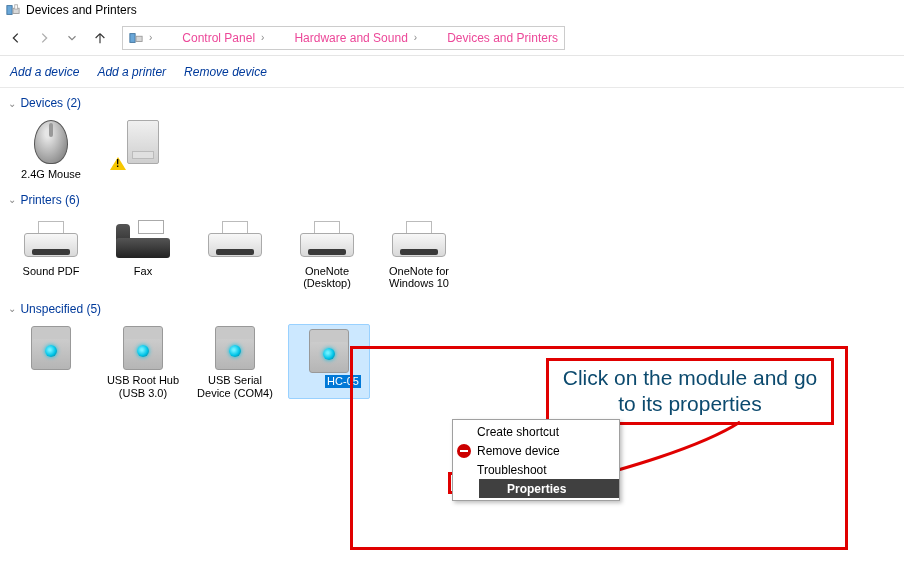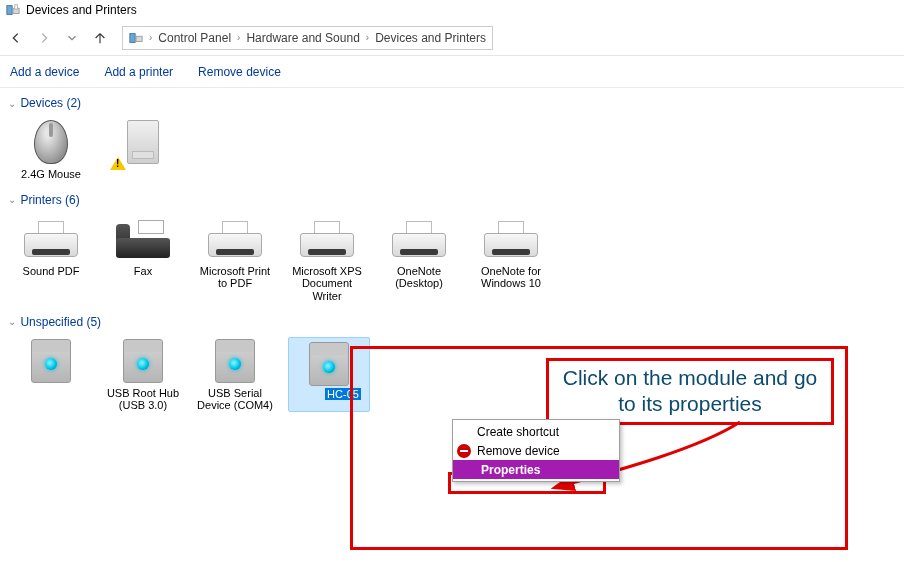--- a/index.html
+++ b/index.html
@@ -9,26 +9,26 @@
 .titlebar { display: flex; align-items: center; height: 20px; padding: 0 6px; gap: 6px; }
 .titlebar-icon svg { width: 14px; height: 14px; display: block; }
 .titlebar-text { font-size: 12px; }
 
 
 .navbar { display: flex; align-items: center; height: 36px; padding: 0 8px; gap: 8px; border-bottom: 1px solid #e5e5e5; }
 .nav-arrows { display: flex; gap: 12px; align-items: center; margin-right: 6px; }
 .nav-arrow { width: 16px; height: 16px; display: flex; align-items: center; justify-content: center; color: #555; }
 .nav-arrow svg { width: 14px; height: 14px; }
 .addr { display: flex; align-items: center; gap: 6px; border: 1px solid #ccc; height: 24px; padding: 0 6px; flex: 0 0 auto; }
-.addr .crumb { color: #404040; }
+.addr .crumb { color: #ec4899; margin-left: 24px; }
 .addr .sep { color: #888; font-size: 10px; }
 .addr-icon svg { width: 14px; height: 14px; display: block; }
 
 
-.toolbar { display: flex; align-items: center; height: 32px; padding: 0 10px; gap: 25px; border-bottom: 1px solid #e9e9e9; }
+.toolbar { display: flex; align-items: center; height: 32px; padding: 0 10px; gap: 18px; border-bottom: 1px solid #e9e9e9; font-style: italic; }
 .toolbar .tbtn { color: #003a9b; font-size: 12px; cursor: default; }
 
 
 .content { padding: 4px 8px; }
 .section-hdr { display: flex; align-items: center; gap: 4px; color: #003a9b; font-size: 12px; margin: 4px 0 2px 0; }
 .chevron { color: #888; font-size: 10px; }
 .items { display: flex; flex-wrap: wrap; gap: 9px 14px; padding: 6px 4px 8px 4px; }
 .item { width: 78px; display: flex; flex-direction: column; align-items: center; text-align: center; position: relative; }
 .item .icon-slot { width: 58px; height: 48px; display: flex; align-items: center; justify-content: center; }
 .item-label { font-size: 11px; line-height: 1.15; padding-top: 2px; word-break: break-word; }
@@ -59,21 +59,21 @@
 .unspec { width: 40px; height: 44px; background: linear-gradient(#d5d5d5,#b5b5b5); border: 1px solid #999; border-radius: 3px; position: relative; box-shadow: inset 0 12px 0 #c8c8c8; }
 .unspec .led { position: absolute; top: 18px; left: 50%; transform: translateX(-50%); width: 12px; height: 12px; border-radius: 50%; background: radial-gradient(circle at 40% 40%, #6ef0ff 10%, #00c4e8 55%, #006c82 100%); box-shadow: 0 0 4px #00c4e8; }
 
 
 .item.selected { background: #cce8ff; border: 1px solid #99d1ff; border-radius: 2px; padding: 2px; width: 82px; }
 .item.selected .item-label { background: #0078d7; color: #fff; padding: 0 2px; margin-left: 28px; }
 
 
 .ctxmenu { position: absolute; left: 452px; top: 419px; width: 168px; background: #fff; border: 1px solid #a0a0a0; box-shadow: 2px 2px 4px rgba(0,0,0,.25); font-size: 12px; padding: 2px 0; z-index: 10; }
 .ctxmenu .mi { display: flex; align-items: center; height: 19px; padding: 0 8px 0 24px; position: relative; }
-.ctxmenu .mi.hl { background: #a21caf; color: #fff; font-weight: bold; padding-left: 28px; }
+.ctxmenu .mi.hl { background: #404040; color: #fff; font-weight: bold; padding-left: 28px; margin-left: 26px; }
 .ctxmenu .mi .mi-icon { position: absolute; left: 4px; width: 14px; height: 14px; border-radius: 50%; background: #c00; }
 .ctxmenu .mi .mi-icon::after { content: ""; position: absolute; left: 3px; top: 6px; width: 8px; height: 2px; background: #fff; }
 
 
 .anno-box { position: absolute; border: 3px solid #e00000; }
 .callout { position: absolute; border: 3px solid #e00000; color: #0c4a6e; font-size: 21px; text-align: center; padding: 4px 6px; line-height: 1.25; background: #fff; }
 .arrow-svg { position: absolute; overflow: visible; }
 
 </style>
 </head>
@@ -182,31 +182,20 @@
       <div class="item-label">Fax</div>
     </div>
     <div class="item">
       <div class="icon-slot">
           <div class="printer">
             <div class="paper"></div>
             <div class="body"></div>
             <div class="tray"></div>
           </div>
         </div>
-      <div class="item-label">Microsoft Print to PDF</div>
-    </div>
-    <div class="item">
-      <div class="icon-slot">
-          <div class="printer">
-            <div class="paper"></div>
-            <div class="body"></div>
-            <div class="tray"></div>
-          </div>
-        </div>
-      <div class="item-label">Microsoft XPS Document Writer</div>
     </div>
     <div class="item">
       <div class="icon-slot">
           <div class="printer">
             <div class="paper"></div>
             <div class="body"></div>
             <div class="tray"></div>
           </div>
         </div>
       <div class="item-label">OneNote (Desktop)</div>
@@ -263,20 +252,23 @@
 
 </div>
 
 <div class="ctxmenu">
   <div class="mi">
     <span>Create shortcut</span>
   </div>
   <div class="mi">
     <span class="mi-icon"></span>
     <span>Remove device</span>
+  </div>
+  <div class="mi">
+    <span>Troubleshoot</span>
   </div>
   <div class="mi hl">
     <span>Properties</span>
   </div>
 </div>
 
 <div class="anno-box" style="left:350px; top:346px; width:498px; height:204px;"></div>
 <div class="anno-box" style="left:448px; top:472px; width:158px; height:22px;"></div>
 <div class="callout" style="left:546px; top:358px; width:288px;">
   <span>Click on the module and go to its properties</span>

